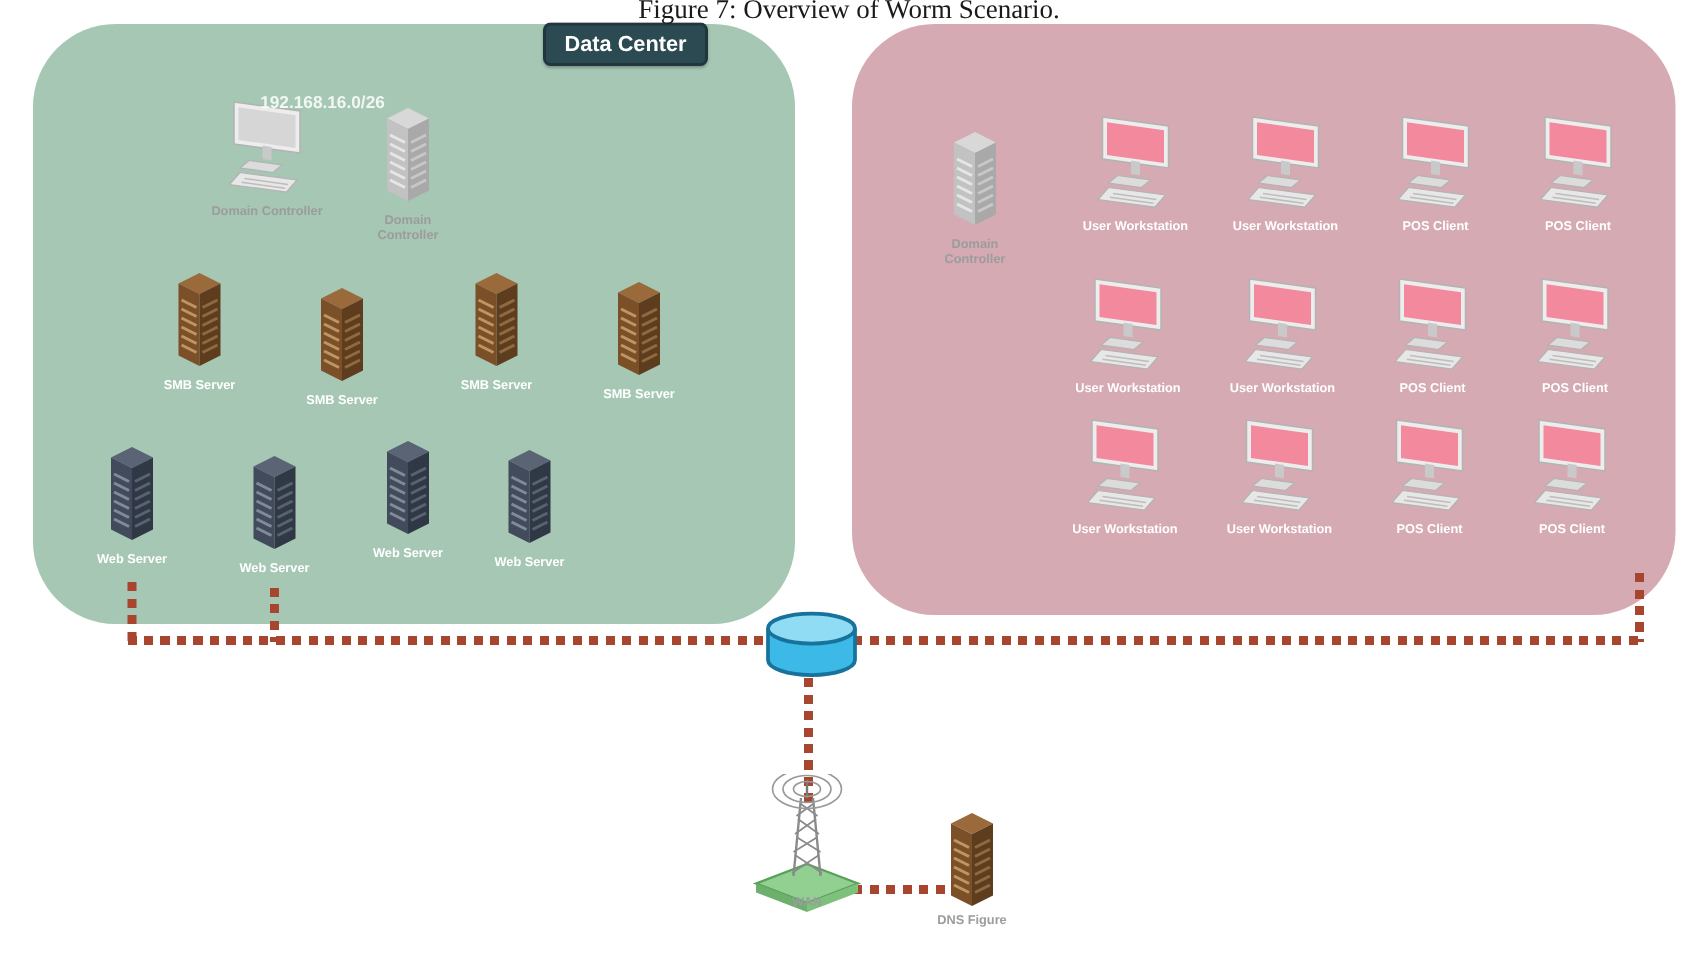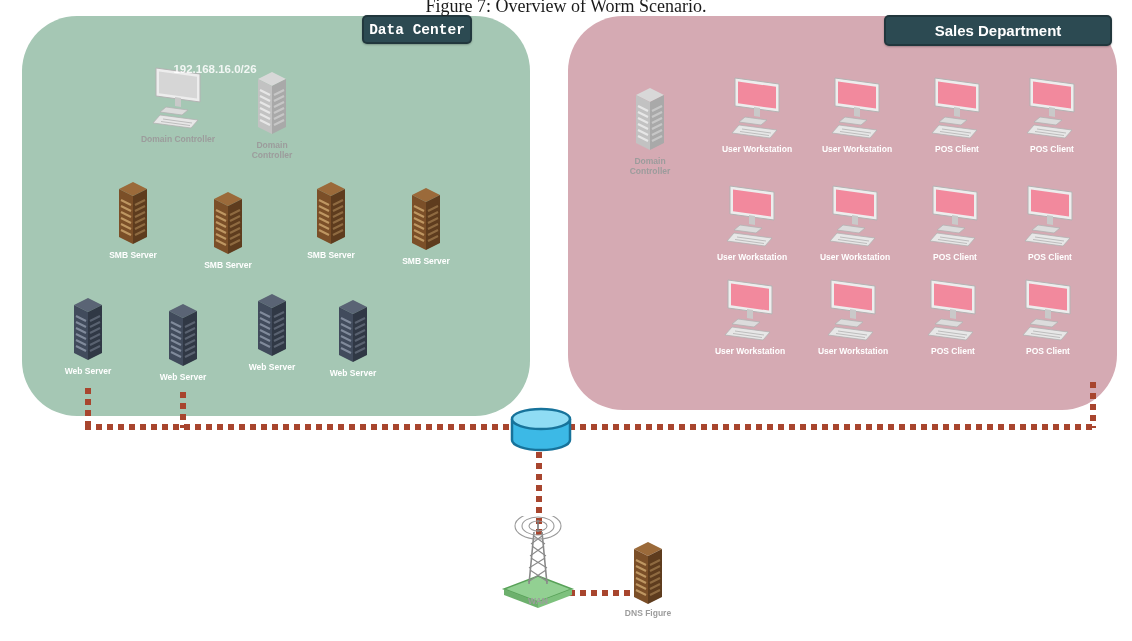--- a/index.html
+++ b/index.html
@@ -6,21 +6,21 @@
   #canvas{position:relative;width:1132px;height:641px;background:#fff;overflow:hidden;
           font-family:"Liberation Sans", sans-serif;}
   .caption{position:absolute;top:-4px;left:0;width:100%;text-align:center;
            font-family:"Liberation Serif", serif;font-size:18px;color:#1a1a1a;z-index:6;}
   .subnet{position:absolute;border-radius:55px;z-index:0;}
   .subnet.green{left:22px;top:16px;width:508px;height:400px;background:var(--datacenter-bg);}
   .subnet.pink{left:568px;top:16px;width:549px;height:394px;background:var(--sales-bg);}
   .badge{position:absolute;z-index:5;background:var(--badge-bg);color:#fff;font-weight:bold;
          display:flex;align-items:center;justify-content:center;border-radius:5px;
          border:2px solid rgba(0,0,0,0.25);box-shadow:0 1px 2px rgba(0,0,0,0.25);}
-  .badge-dc{left:362px;top:15px;width:106px;height:25px;font-size:14.5px;font-family:Liberation Mono, monospace;}
+  .badge-dc{left:362px;top:15px;width:106px;height:25px;font-size:14.5px;}
   .badge-sales{left:884px;top:15px;width:224px;height:27px;font-size:15px;}
   .ip{position:absolute;z-index:5;color:rgba(255,255,255,0.85);font-weight:600;text-align:center;margin-top:37px;}
   .ip-dc{left:150px;top:26px;width:130px;font-size:11.5px;}
   .ip-sales{left:780px;top:372px;width:132px;font-size:12.5px;}
   .note-pink{position:absolute;left:668px;top:26px;width:160px;z-index:5;color:rgba(255,255,255,0.92);
              font-size:9px;line-height:1.3;white-space:pre-line;font-weight:600;}
   .backbone-note{position:absolute;left:590px;top:441px;z-index:5;color:#111;
                  font-size:10.5px;font-weight:600;white-space:nowrap;}
   .dots-h{position:absolute;height:6px;z-index:2;
           background:repeating-linear-gradient(90deg,var(--dot) 0 6px,transparent 6px 11px);}
@@ -38,21 +38,20 @@
 <div id="canvas">
 
   <div class="caption">Figure 7: Overview of Worm Scenario.</div>
 
   <div class="subnet green"></div>
   <div class="subnet pink"></div>
 
   <div class="ip ip-dc">192.168.16.0/26</div>
   <div class="badge badge-dc">Data Center</div>
 
-  <div class="badge badge-sales">Sales Department</div>
   <div class="ip ip-sales">192.168.49.0/24</div>
 
   <div class="dots-v" style="left:85px;top:388px;height:40px"></div>
   <div class="dots-v" style="left:180px;top:392px;height:36px"></div>
   <div class="dots-v" style="left:1090px;top:382px;height:46px"></div>
   <div class="dots-h" style="left:85px;top:424px;width:1010px"></div>
   <div class="dots-v" style="left:536px;top:452px;height:86px"></div>
   <div class="dots-h" style="left:558px;top:590px;width:72px"></div>
 
   <div class="icon-abs" style="left:506px;top:406px"><svg width="70" height="48" viewBox="0 0 70 48">

